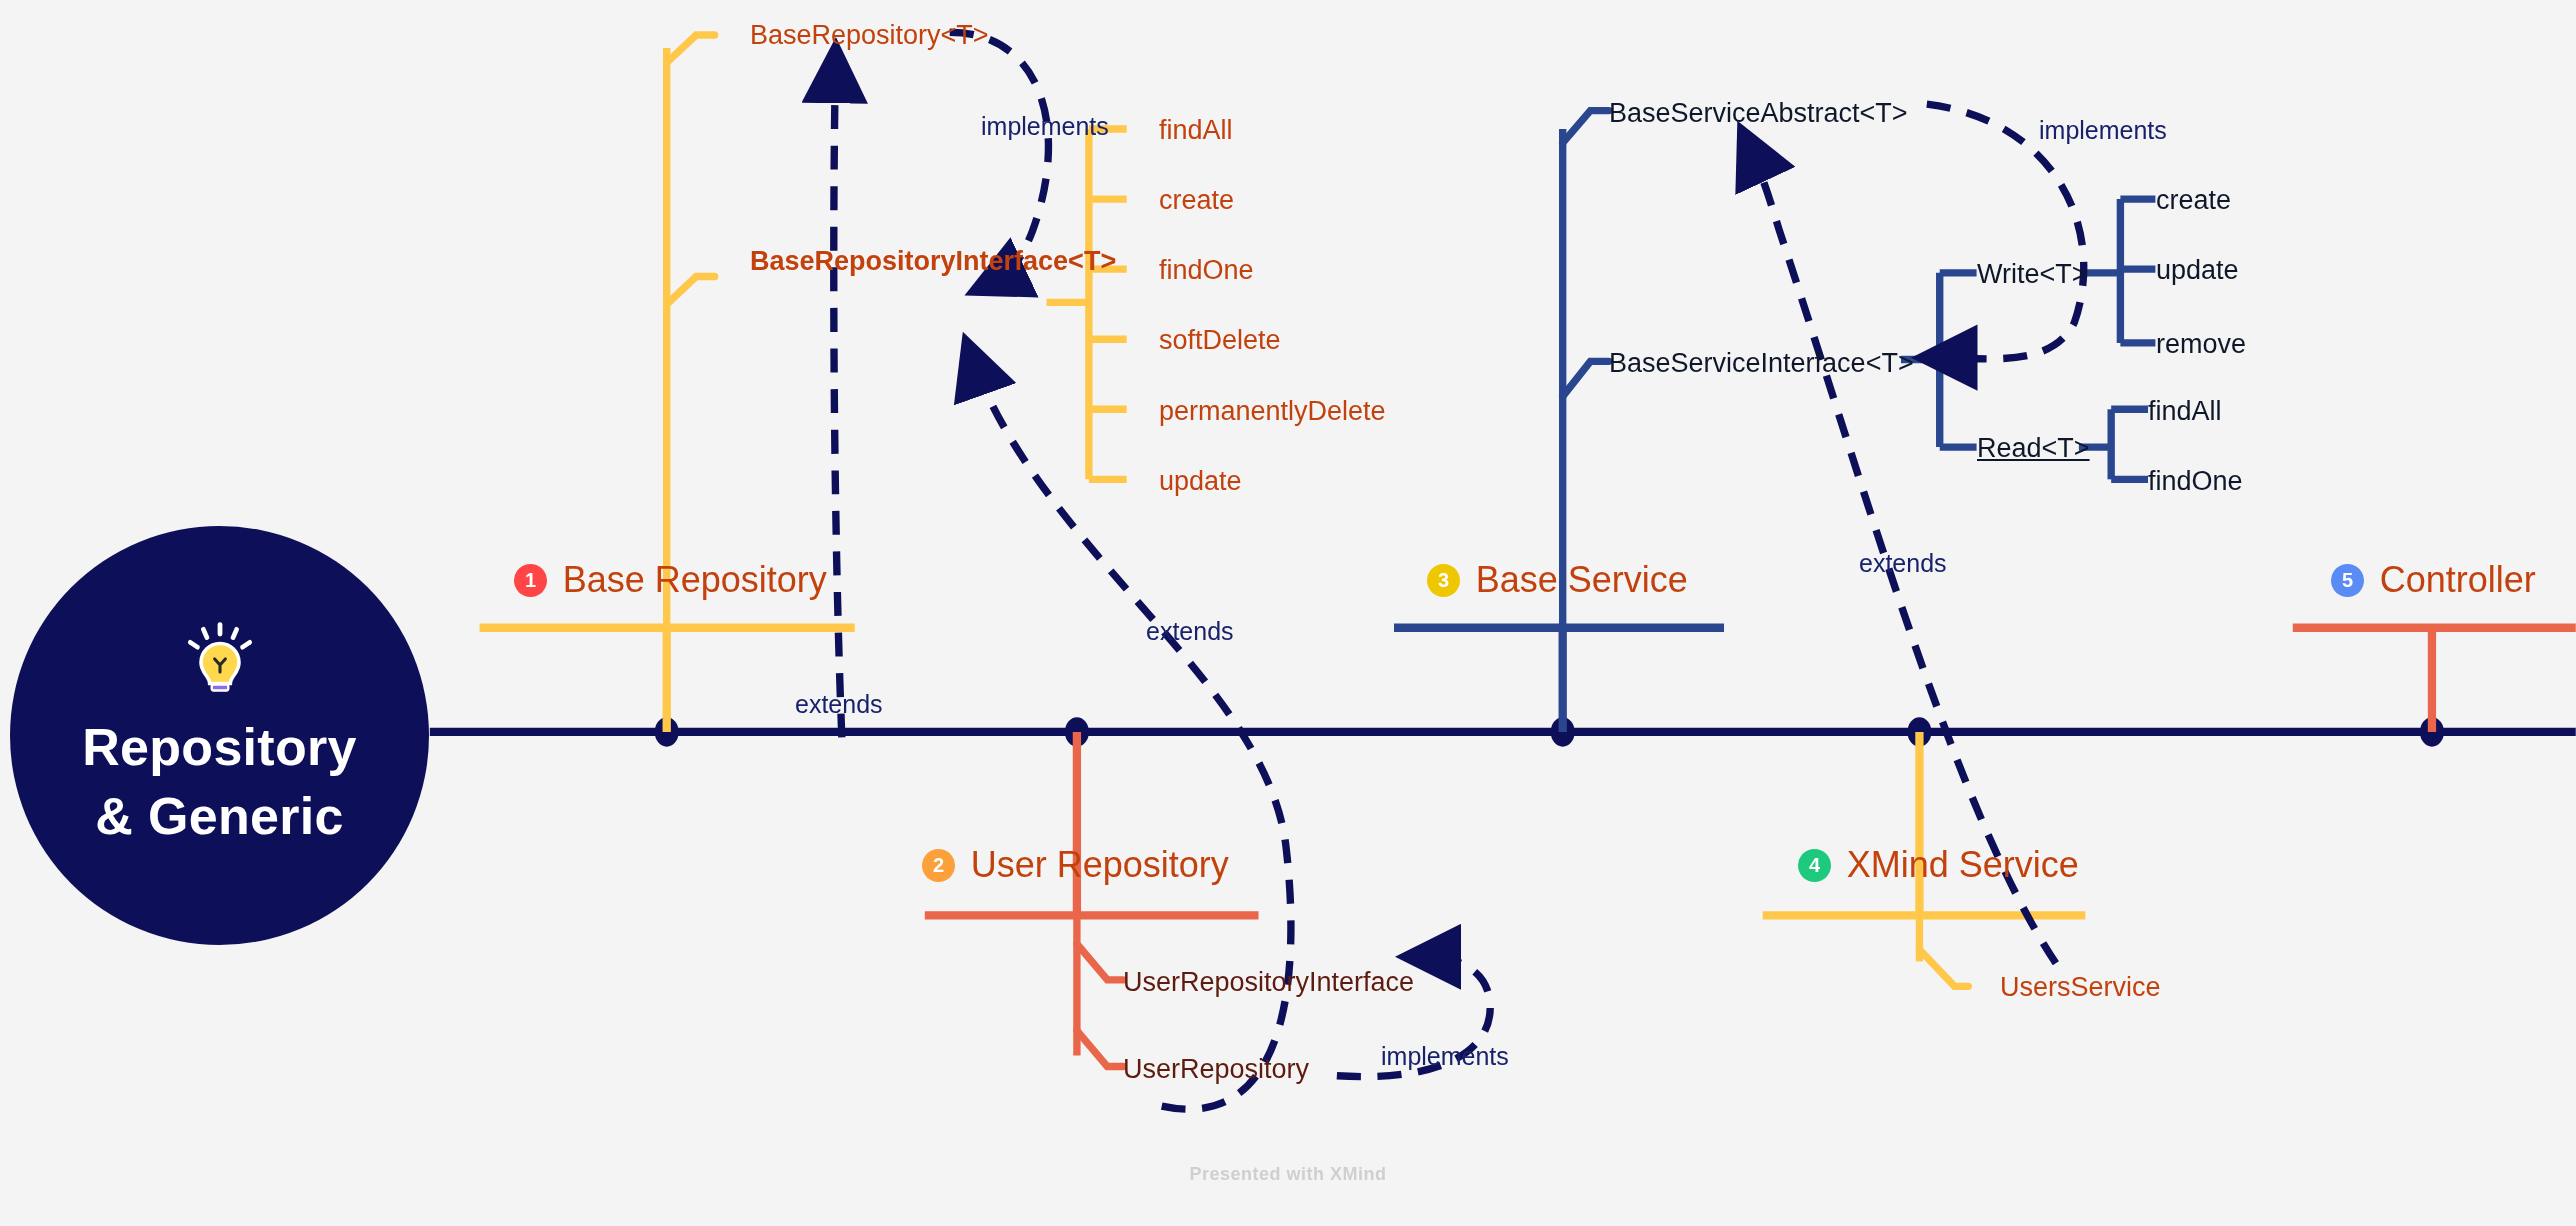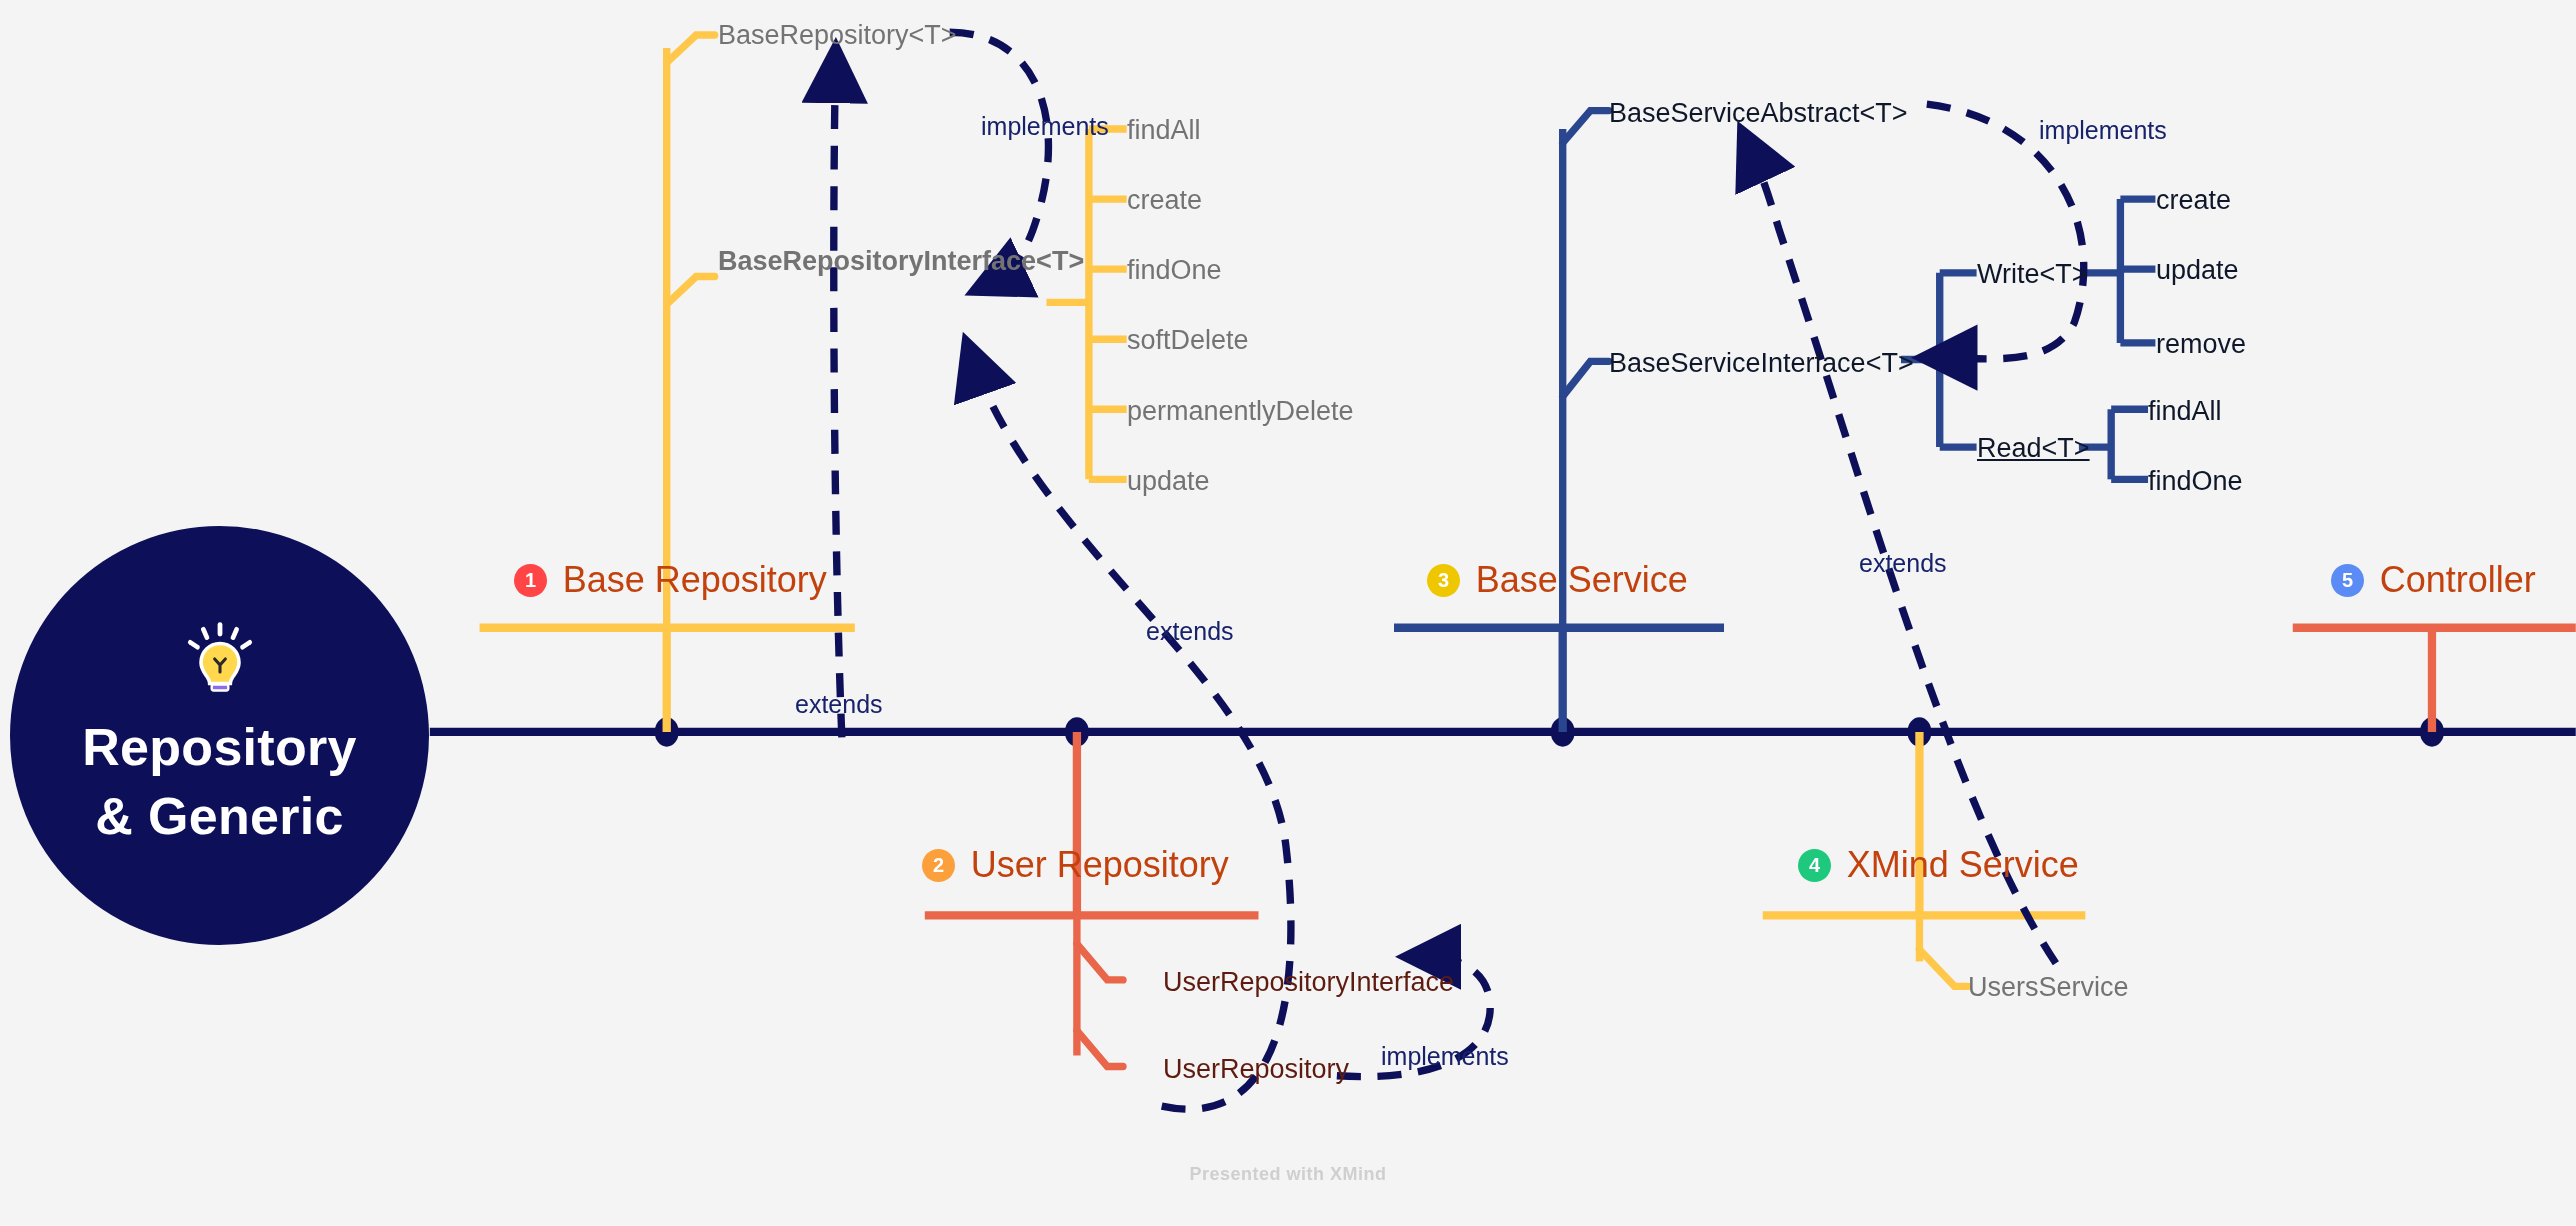--- a/index.html
+++ b/index.html
@@ -36,23 +36,23 @@
     box-shadow:0 0 0 4.6px #f4f4f4;
     font-family:"Liberation Sans",sans-serif;
   }
   .branch-title{
     margin-left:15.7px;font-size:36px;color:#c2410c;
     font-family:"Liberation Sans",sans-serif;white-space:nowrap;
   }
 
   
   .sub{font-size:27px;}
-  .sub-yellow{color:#737373;}
+  .sub-yellow{color:#c2410c;margin-left:32px;}
   .sub-navy{color:#0f172a;}
-  .sub-red{color:#5e1c10;margin-left:40px;}
+  .sub-red{color:#5e1c10;}
 
   .rel{font-size:25px;color:#17226b;position:absolute;white-space:nowrap;}
 
   .footer{
     position:absolute;left:0;right:0;text-align:center;
     font-size:18px;font-weight:bold;color:#cfcfcf;
     font-family:"Liberation Sans",sans-serif;letter-spacing:0.5px;
   }
 </style>
 </head>

